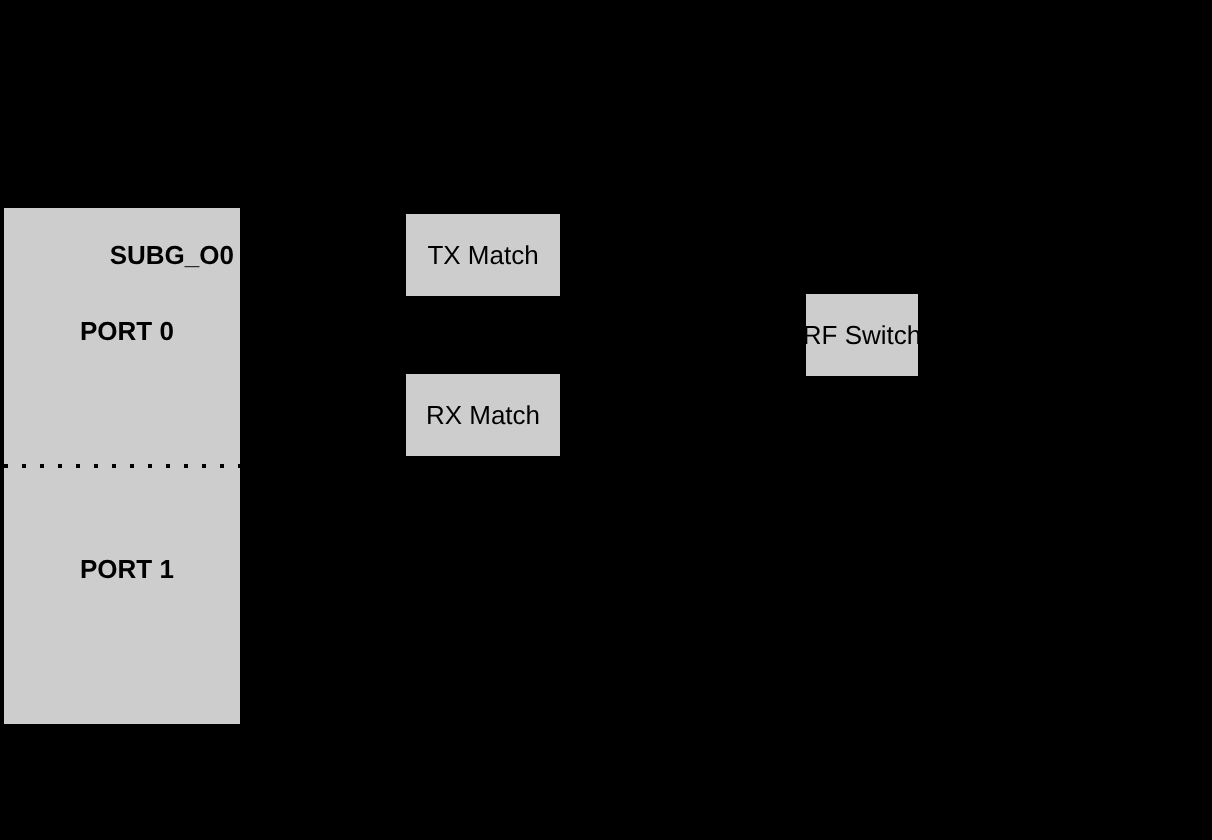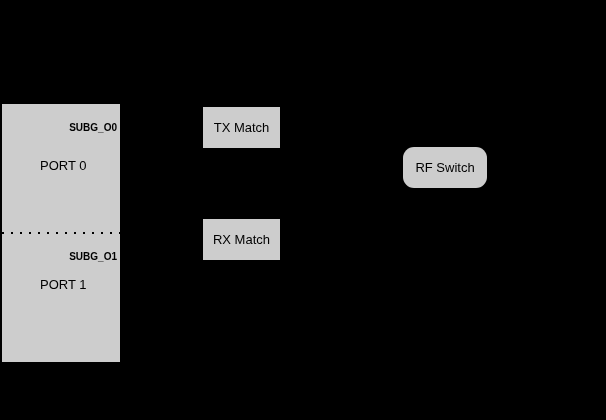--- a/index.html
+++ b/index.html
@@ -24,30 +24,30 @@
     height: 258px;
     background: var(--box_fill, #cdcdcd);
   }
   .pin {
     position: absolute;
     left: 0;
     width: 100%;
     box-sizing: border-box;
     padding-right: 3px;
     text-align: right;
-    font-size: 10px;
+    font-size: 13px;
     font-weight: bold;
     line-height: 14px;
     white-space: nowrap;
   }
   .portname {
     position: absolute;
     left: 38px;
     font-size: 13px;
-    font-weight: normal;
+    font-weight: bold;
     line-height: 14px;
     white-space: nowrap;
   }
   .dotted {
     position: absolute;
     left: 0;
     top: 128px;
     width: 100%;
     height: 2px;
     background: repeating-linear-gradient(
@@ -62,35 +62,34 @@
     height: 41px;
     background: var(--box_fill, #cdcdcd);
     display: flex;
     align-items: center;
     justify-content: center;
     font-size: 13px;
     line-height: 15px;
     white-space: nowrap;
   }
   .block.tx { left: 203px; top: 107px; }
-  .block.rx { left: 203px; top: 187px; margin-top: 32px; }
-  .block.rf { left: 403px; top: 147px; width: 84px; border-radius: 11px; }
+  .block.rx { left: 203px; top: 187px; }
+  .block.rf { left: 403px; top: 147px; width: 56px; }
 </style>
 </head>
 <body>
 
 <div class="canvas">
 
   <div class="transceiver">
     <div class="pin" style="top:17px">SUBG_O0</div>
     <div class="portname" style="top:55px">PORT 0</div>
 
     <div class="dotted"></div>
 
-    <div class="pin" style="top:146px">SUBG_O1</div>
     <div class="portname" style="top:174px">PORT 1</div>
   </div>
 
   <div class="block tx">
     <span>TX Match</span>
   </div>
 
   <div class="block rx">
     <span>RX Match</span>
   </div>

